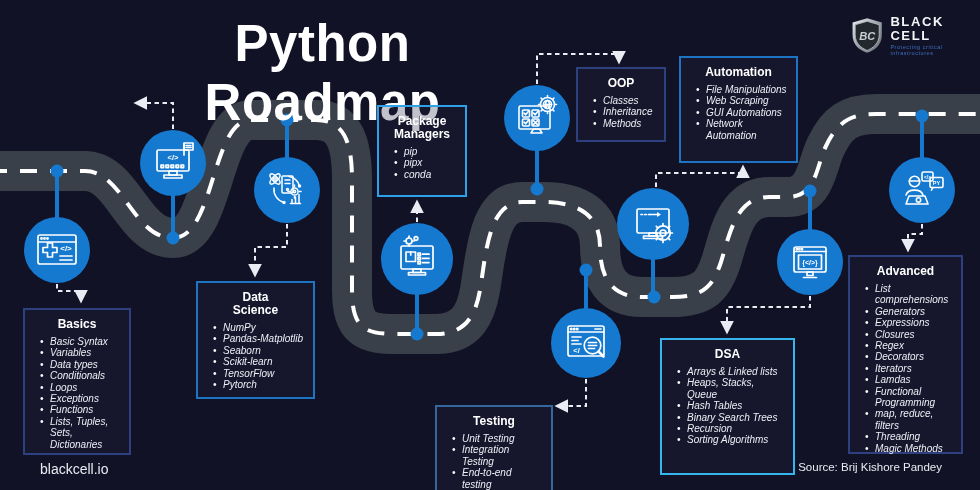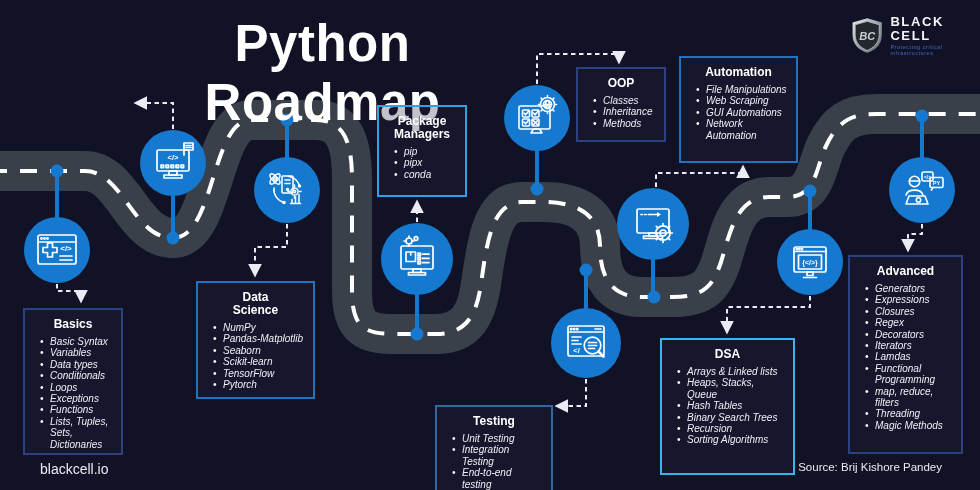--- a/index.html
+++ b/index.html
@@ -290,21 +290,21 @@
   <div class="box" style="left:679px;top:56px;width:119px;height:107px;border-color:#1e73c2;">
     <div class="box-title">Automation</div>
     <ul>
       <li>File Manipulations</li>
       <li>Web Scraping</li>
       <li>GUI Automations</li>
       <li>Network Automation</li>
     </ul>
   </div>
 
-  <div class="box" style="left:23px;top:308px;width:100px;height:147px;border-color:#2d4080;">
+  <div class="box" style="left:23px;top:308px;width:108px;height:147px;border-color:#2d4080;">
     <div class="box-title">Basics</div>
     <ul>
       <li>Basic Syntax</li>
       <li>Variables</li>
       <li>Data types</li>
       <li>Conditionals</li>
       <li>Loops</li>
       <li>Exceptions</li>
       <li>Functions</li>
       <li>Lists, Tuples, Sets, Dictionaries</li>
@@ -341,20 +341,21 @@
       <li>Hash Tables</li>
       <li>Binary Search Trees</li>
       <li>Recursion</li>
       <li>Sorting Algorithms</li>
     </ul>
   </div>
 
   <div class="box" style="left:848px;top:255px;width:115px;height:199px;border-color:#2d4080;">
     <div class="box-title">Advanced</div>
     <ul>
+      <li>List comprehensions</li>
       <li>Generators</li>
       <li>Expressions</li>
       <li>Closures</li>
       <li>Regex</li>
       <li>Decorators</li>
       <li>Iterators</li>
       <li>Lamdas</li>
       <li>Functional Programming</li>
       <li>map, reduce, filters</li>
       <li>Threading</li>

